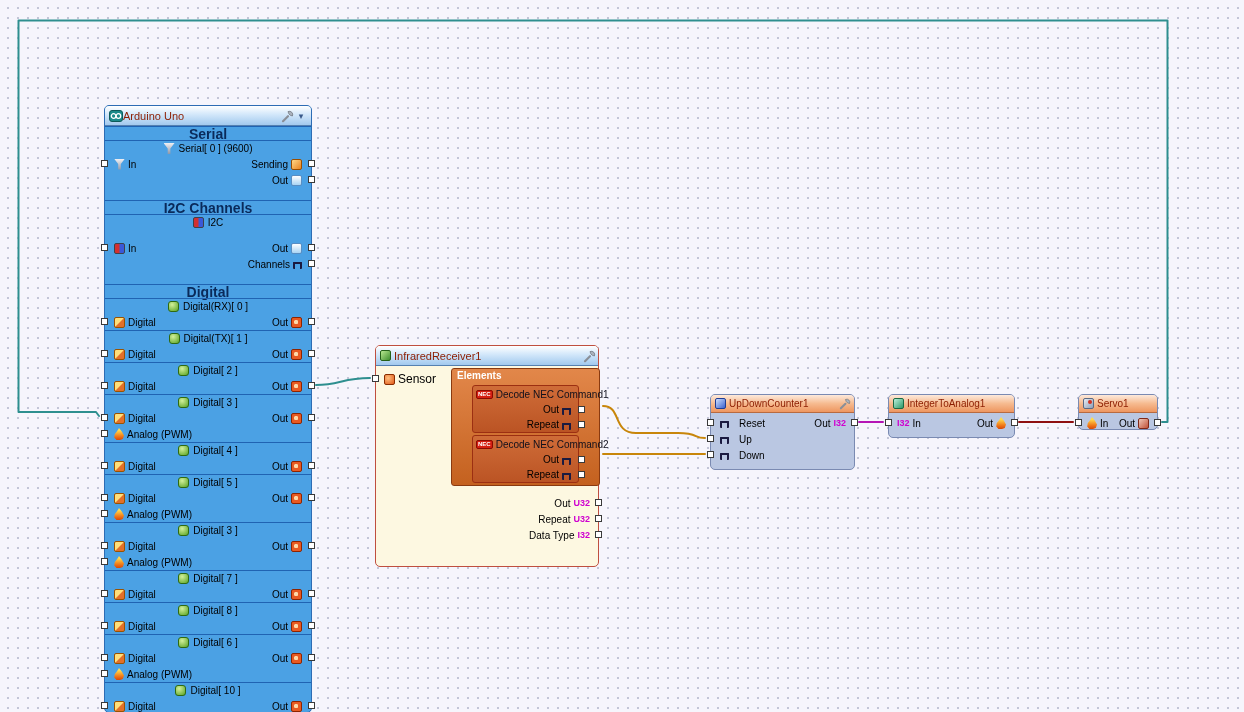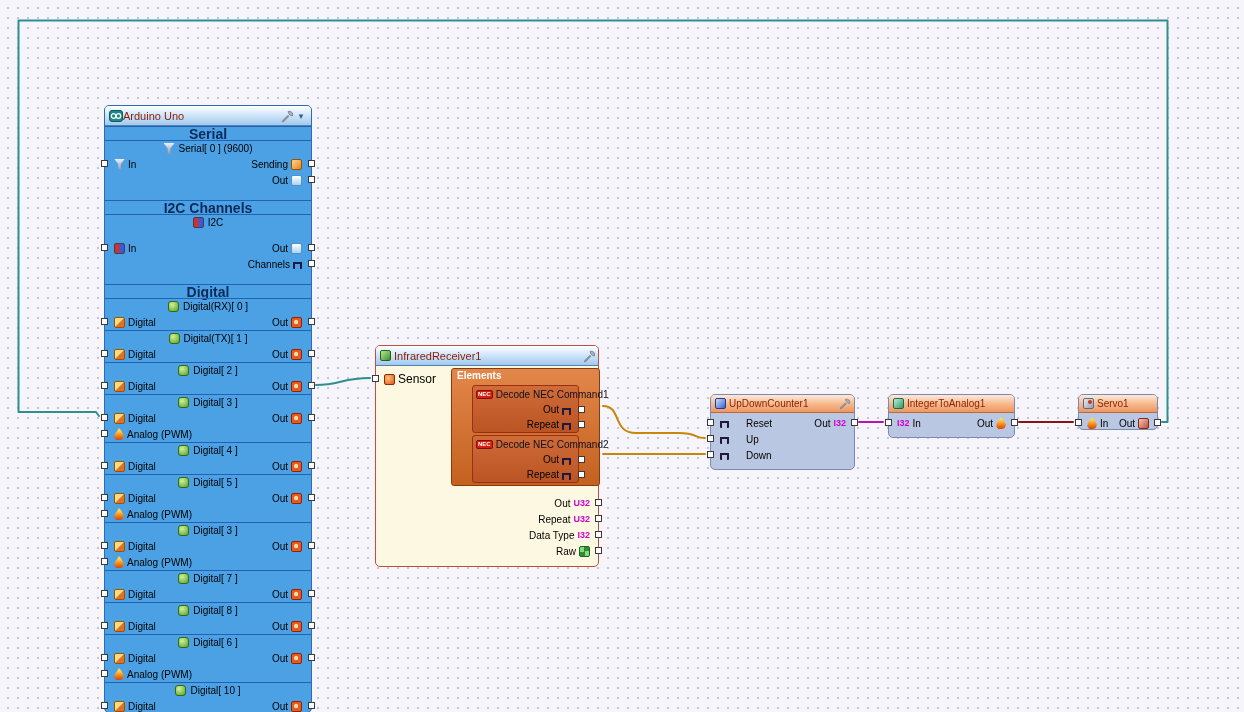--- a/index.html
+++ b/index.html
@@ -39,21 +39,21 @@
   .ir-elements{position:absolute;left:75px;top:22px;width:149px;height:118px;background:linear-gradient(#e2874a,#c4611f);border:1px solid #8a3a10;border-radius:3px;padding:0 2px}
   .ir-el-title{height:14px;line-height:14px;color:#fff;font-weight:bold;font-size:10px;padding-left:3px}
   .el-block{position:relative;margin:2px 18px;background:linear-gradient(#cf6c38,#bb5424);border:1px solid #9c2f12;border-radius:3px}
   .el-head{height:16px;display:flex;align-items:center;gap:3px;padding:0 3px;font-size:10px;color:#10101c}
   .el-pin{position:relative;height:15px;display:flex;align-items:center;justify-content:flex-end;gap:3px;padding-right:7px;font-size:10px}
   .el-pin .pin{right:-7px}
   .ir-bottom{position:absolute;left:0;right:0;top:149px}
   .ir-out-row{position:relative;height:16px;display:flex;align-items:center;justify-content:flex-end;gap:3px;padding-right:8px;font-size:10px}
   
   #counter-rows{position:absolute;left:0;top:20px;right:50px}
-  .s-row{position:relative;height:16px;display:flex;align-items:center;gap:17px;padding-left:9px;font-size:10px}
+  .s-row{position:relative;height:16px;display:flex;align-items:center;gap:10px;padding-left:9px;font-size:10px}
   .s-out{position:absolute;top:20px;right:0;height:16px;display:flex;align-items:center;gap:3px;padding-right:8px;font-size:10px}
   .s-in{position:absolute;top:20px;left:0;height:16px;display:flex;align-items:center;gap:3px;padding-left:8px;font-size:10px}
   
   .ic{display:inline-block;position:relative;width:11px;height:11px;flex:0 0 auto}
   .ic svg{display:block}
   .ic-serial-funnel{background:linear-gradient(#f0f0f4,#8f97a8);clip-path:polygon(0 0,100% 0,62% 50%,62% 100%,38% 100%,38% 50%)}
   .ic-sending{background:linear-gradient(135deg,#ffd889,#e8831f);border:1px solid #9a4e00;border-radius:2px}
   .ic-packet{background:linear-gradient(#ffffff,#a8d4f4);border:1px solid #5a8ec2;border-radius:2px}
   .ic-i2c{background:linear-gradient(90deg,#d23030 48%,#3a58d8 52%);border:1px solid #40404a;border-radius:2px}
   .ic-digital-channel{background:radial-gradient(circle at 35% 30%,#d2f09a,#58a224);border:1px solid #2f6a10;border-radius:3px}
@@ -441,25 +441,20 @@
         <div class="ir-out-row">
           <span class="plabel">Repeat</span>
           <span class="ptype">U32</span>
           <span class="pin right"></span>
         </div>
         <div class="ir-out-row">
           <span class="plabel">Data Type</span>
           <span class="ptype">I32</span>
           <span class="pin right"></span>
         </div>
-        <div class="ir-out-row">
-          <span class="plabel">Raw</span>
-          <span class="ic ic-raw"></span>
-          <span class="pin right"></span>
-        </div>
       </div>
   </div>
 
   <div class="block" id="counter">
     <div class="hdr hdr-salmon sm">
       <span class="ic ic-counter"></span>
       <span class="title">UpDownCounter1</span>
       <span class="ic">
           <svg width="12" height="12" viewBox="0 0 13 13">
             <path d="M2 11.2 L7 6.2" stroke="#8a8f98" stroke-width="2.2" stroke-linecap="round"></path>

